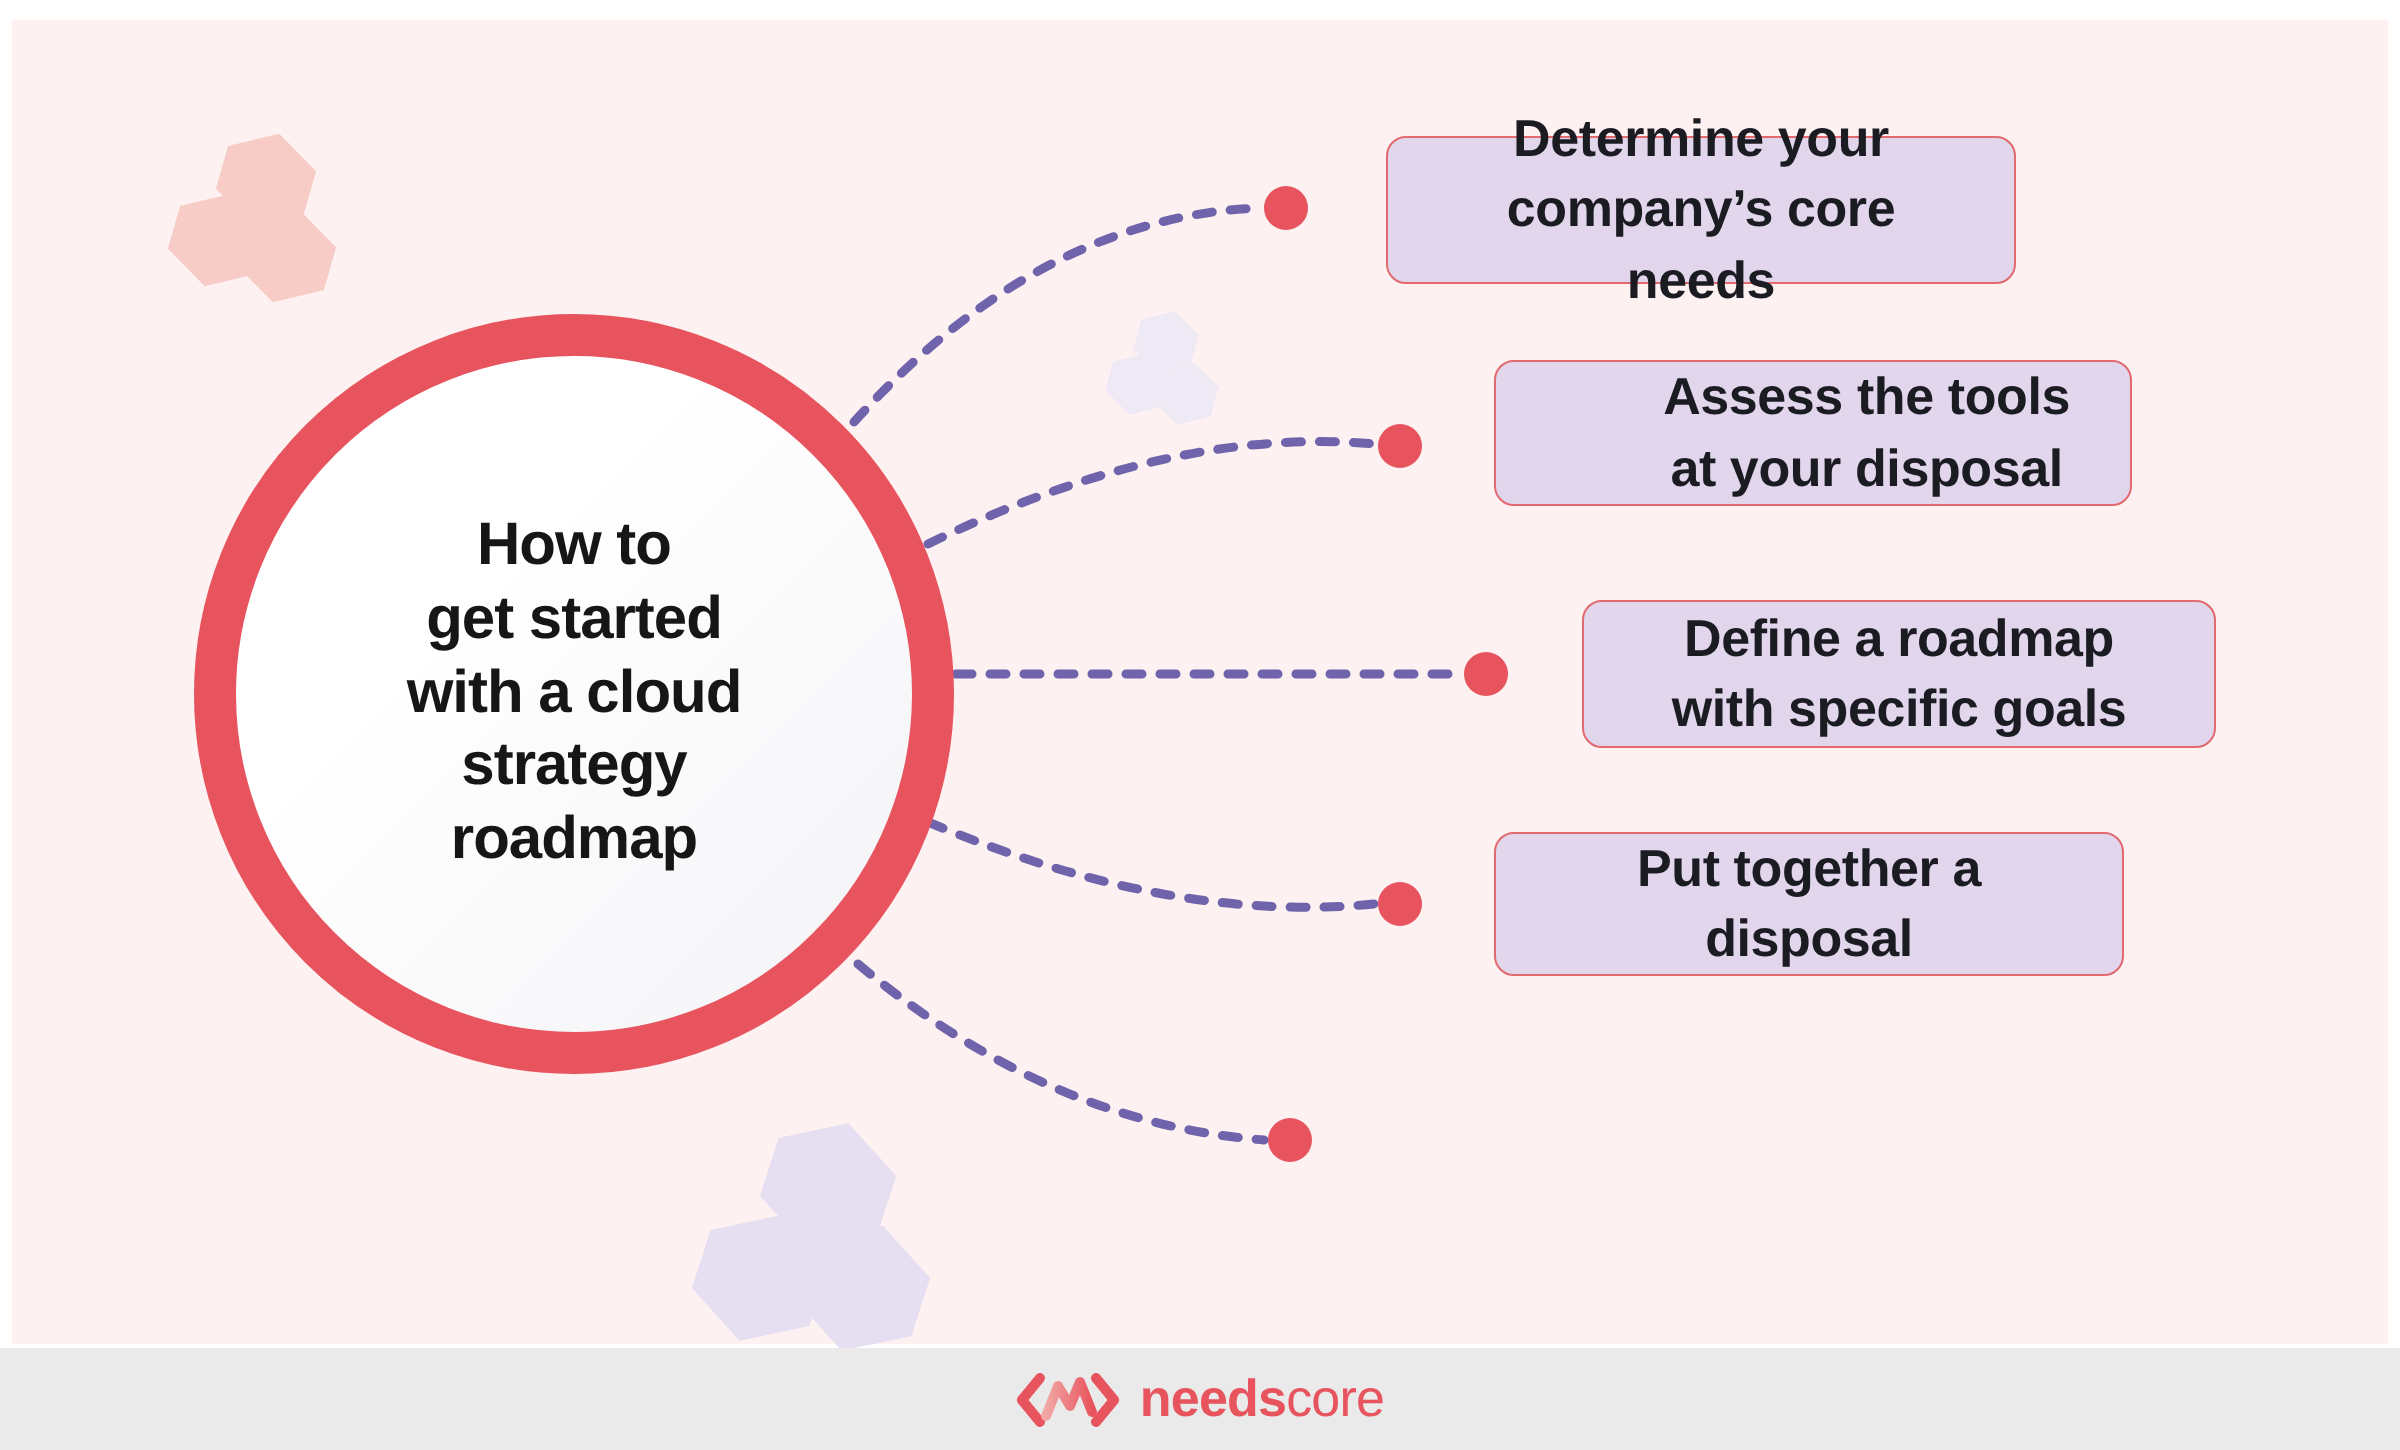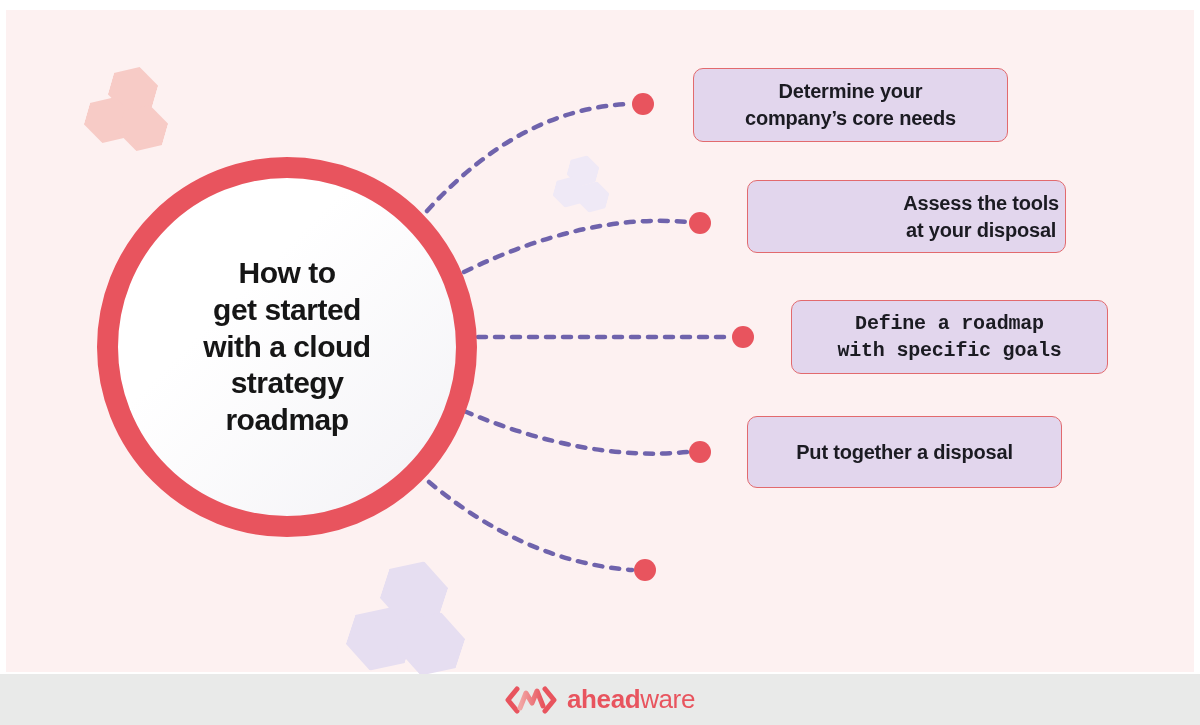--- a/index.html
+++ b/index.html
@@ -54,26 +54,26 @@
   }
   .hub-title{
     font-size:30px;font-weight:700;line-height:1.23;color:#161616;
     text-align:center;letter-spacing:-0.5px;
   }
   
   .step{
     position:absolute;box-sizing:border-box;
     background:var(--box-fill);border:1.5px solid var(--box-border);border-radius:10px;
     display:flex;align-items:center;justify-content:center;text-align:center;
-    font-size:20px;font-weight:600;color:var(--text-dark);line-height:1.35;
-    padding:6px 6px;letter-spacing:-0.2px;
+    font-size:26px;font-weight:600;color:var(--text-dark);line-height:1.35;
+    padding:6px 30px;letter-spacing:-0.2px;
   }
   .step-1{left:693px;top:68px;width:315px;height:74px;}
   .step-2{left:747px;top:180px;width:319px;height:73px;justify-content:flex-end;}
-  .step-3{left:791px;top:300px;width:317px;height:74px;font-family:Liberation Mono, monospace;}
+  .step-3{left:791px;top:300px;width:317px;height:74px;}
   .step-4{left:747px;top:416px;width:315px;height:72px;}
   .step-5{left:693px;top:533px;width:317px;height:73px;}
   
   .footer{
     position:absolute;left:0;bottom:0;width:1200px;height:51px;
     background:var(--footer-gray);
     display:flex;align-items:center;justify-content:center;gap:10px;
   }
   .logo-mark{display:block;}
   .wordmark{font-size:26px;color:var(--accent-red);letter-spacing:-0.4px;}
@@ -133,16 +133,16 @@
         <linearGradient id="zig" x1="0" y1="0" x2="1" y2="0">
           <stop offset="0" stop-color="#F2A7A5"></stop>
           <stop offset="1" stop-color="#E8545E"></stop>
         </linearGradient>
       </defs>
       <path d="M12 4 L3 15 L12 26" fill="none" stroke="#E8545E" stroke-width="5" stroke-linecap="round" stroke-linejoin="round"></path>
       <path d="M40 4 L49 15 L40 26" fill="none" stroke="#E8545E" stroke-width="5" stroke-linecap="round" stroke-linejoin="round"></path>
       <path d="M15 23 L21 8 L27 18 L32 6 L38 21" fill="none" stroke="url(#zig)" stroke-width="5" stroke-linecap="round" stroke-linejoin="round"></path>
     </svg>
     <div class="wordmark">
-      <span class="bold">ahead</span><span class="light">ware</span>
+      <span class="bold">needs</span><span class="light">core</span>
     </div>
   </div>
 </div>
 
 </body></html>

